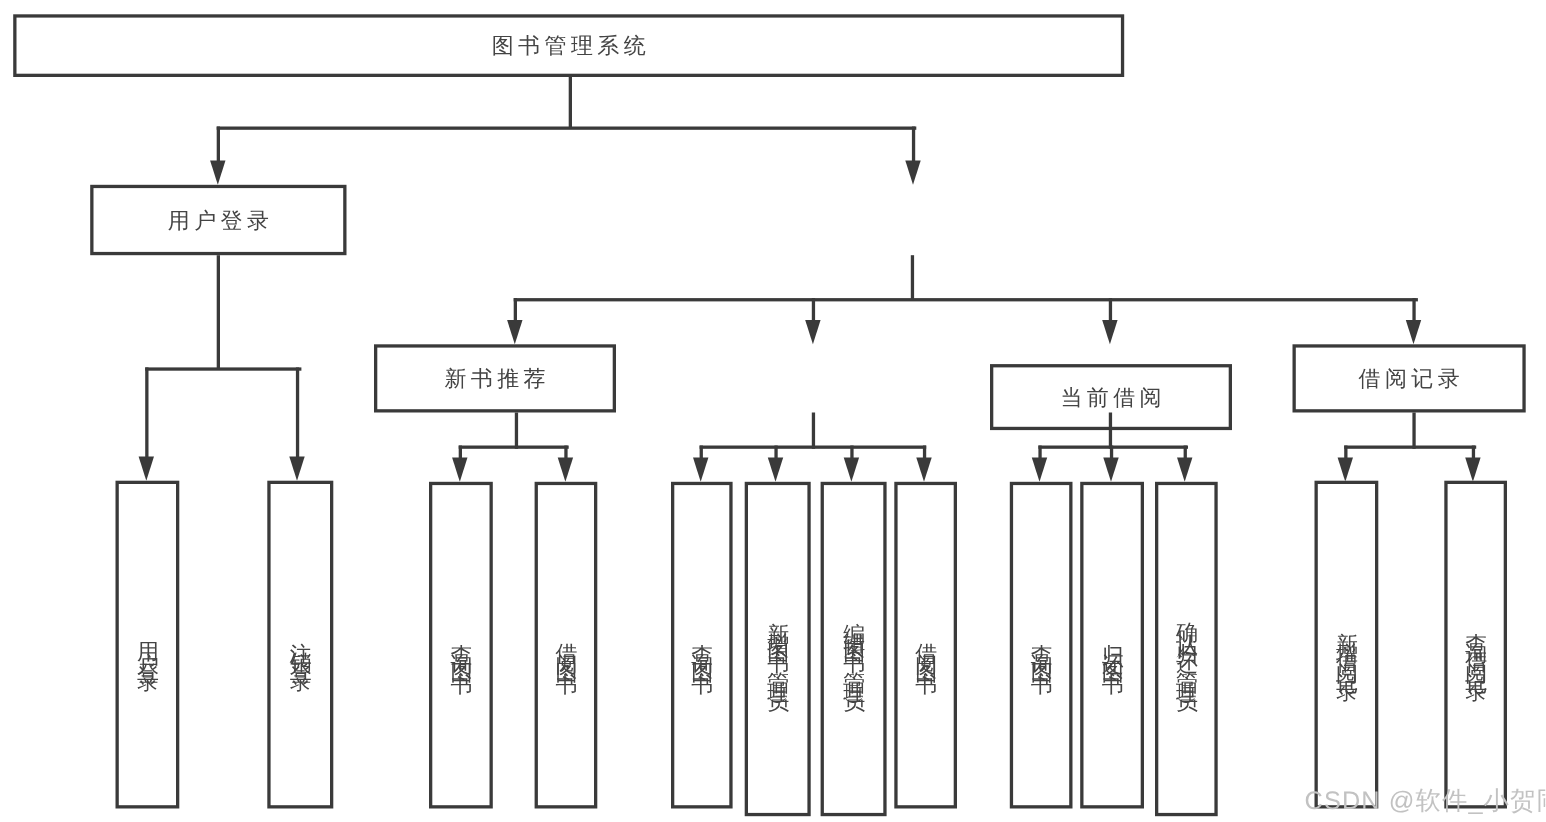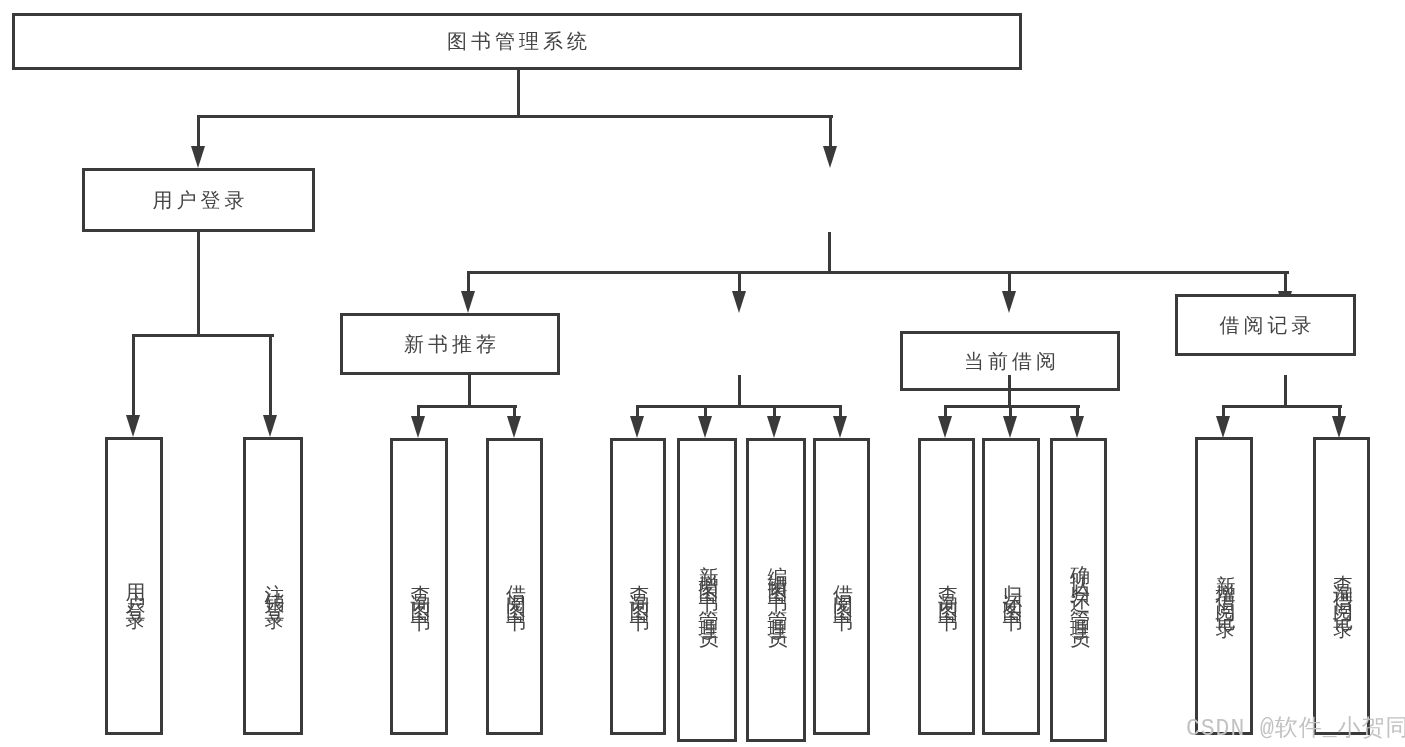--- a/index.html
+++ b/index.html
@@ -1,18 +1,18 @@
 <!DOCTYPE html>
 <html><head>
 <meta charset="utf-8">
 <style>
   html,body{margin:0;padding:0;background:#ffffff;}
   #stage{
     position:relative;width:1405px;height:747px;background:#ffffff;overflow:hidden;
-    font-family:Liberation Mono, monospace;
+    font-family:Liberation Sans, sans-serif;
   }
   .box{
     position:absolute;box-sizing:border-box;border:3px solid #3a3a3a;background:#ffffff;
     display:flex;align-items:center;justify-content:center;color:#444444;
   }
   .hbox{font-size:20px;letter-spacing:4px;text-indent:4px;white-space:nowrap;}
   .vbox{font-size:20px;}
   .vtext{
     writing-mode:vertical-rl;text-orientation:mixed;letter-spacing:9px;
     line-height:1;white-space:nowrap;
@@ -57,21 +57,21 @@
   <div class="line" style="left:738px;top:271px;width:3px;height:21px"></div>
   <div class="line" style="left:1008px;top:271px;width:3px;height:21px"></div>
   <div class="line" style="left:1284px;top:271px;width:3px;height:21px"></div>
   <div class="arrow" style="left:461px;top:291px"></div>
   <div class="arrow" style="left:732px;top:291px"></div>
   <div class="arrow" style="left:1002px;top:291px"></div>
   <div class="arrow" style="left:1278px;top:291px"></div>
 
   <div class="box hbox" style="left:340px;top:313px;width:220px;height:62px">新书推荐</div>
   <div class="box hbox" style="left:900px;top:331px;width:220px;height:60px">当前借阅</div>
-  <div class="box hbox" style="left:1175px;top:294px;width:181px;height:62px">借阅记录</div>
+  <div class="box hbox" style="left:1175px;top:313px;width:212px;height:62px">借阅记录</div>
 
   <div class="line" style="left:468px;top:375px;width:3px;height:33px"></div>
   <div class="line" style="left:417px;top:405px;width:100px;height:3px"></div>
   <div class="line" style="left:417px;top:405px;width:3px;height:12px"></div>
   <div class="line" style="left:513px;top:405px;width:3px;height:12px"></div>
   <div class="arrow" style="left:411px;top:416px"></div>
   <div class="arrow" style="left:507px;top:416px"></div>
 
   <div class="line" style="left:738px;top:375px;width:3px;height:33px"></div>
   <div class="line" style="left:636px;top:405px;width:206px;height:3px"></div>

